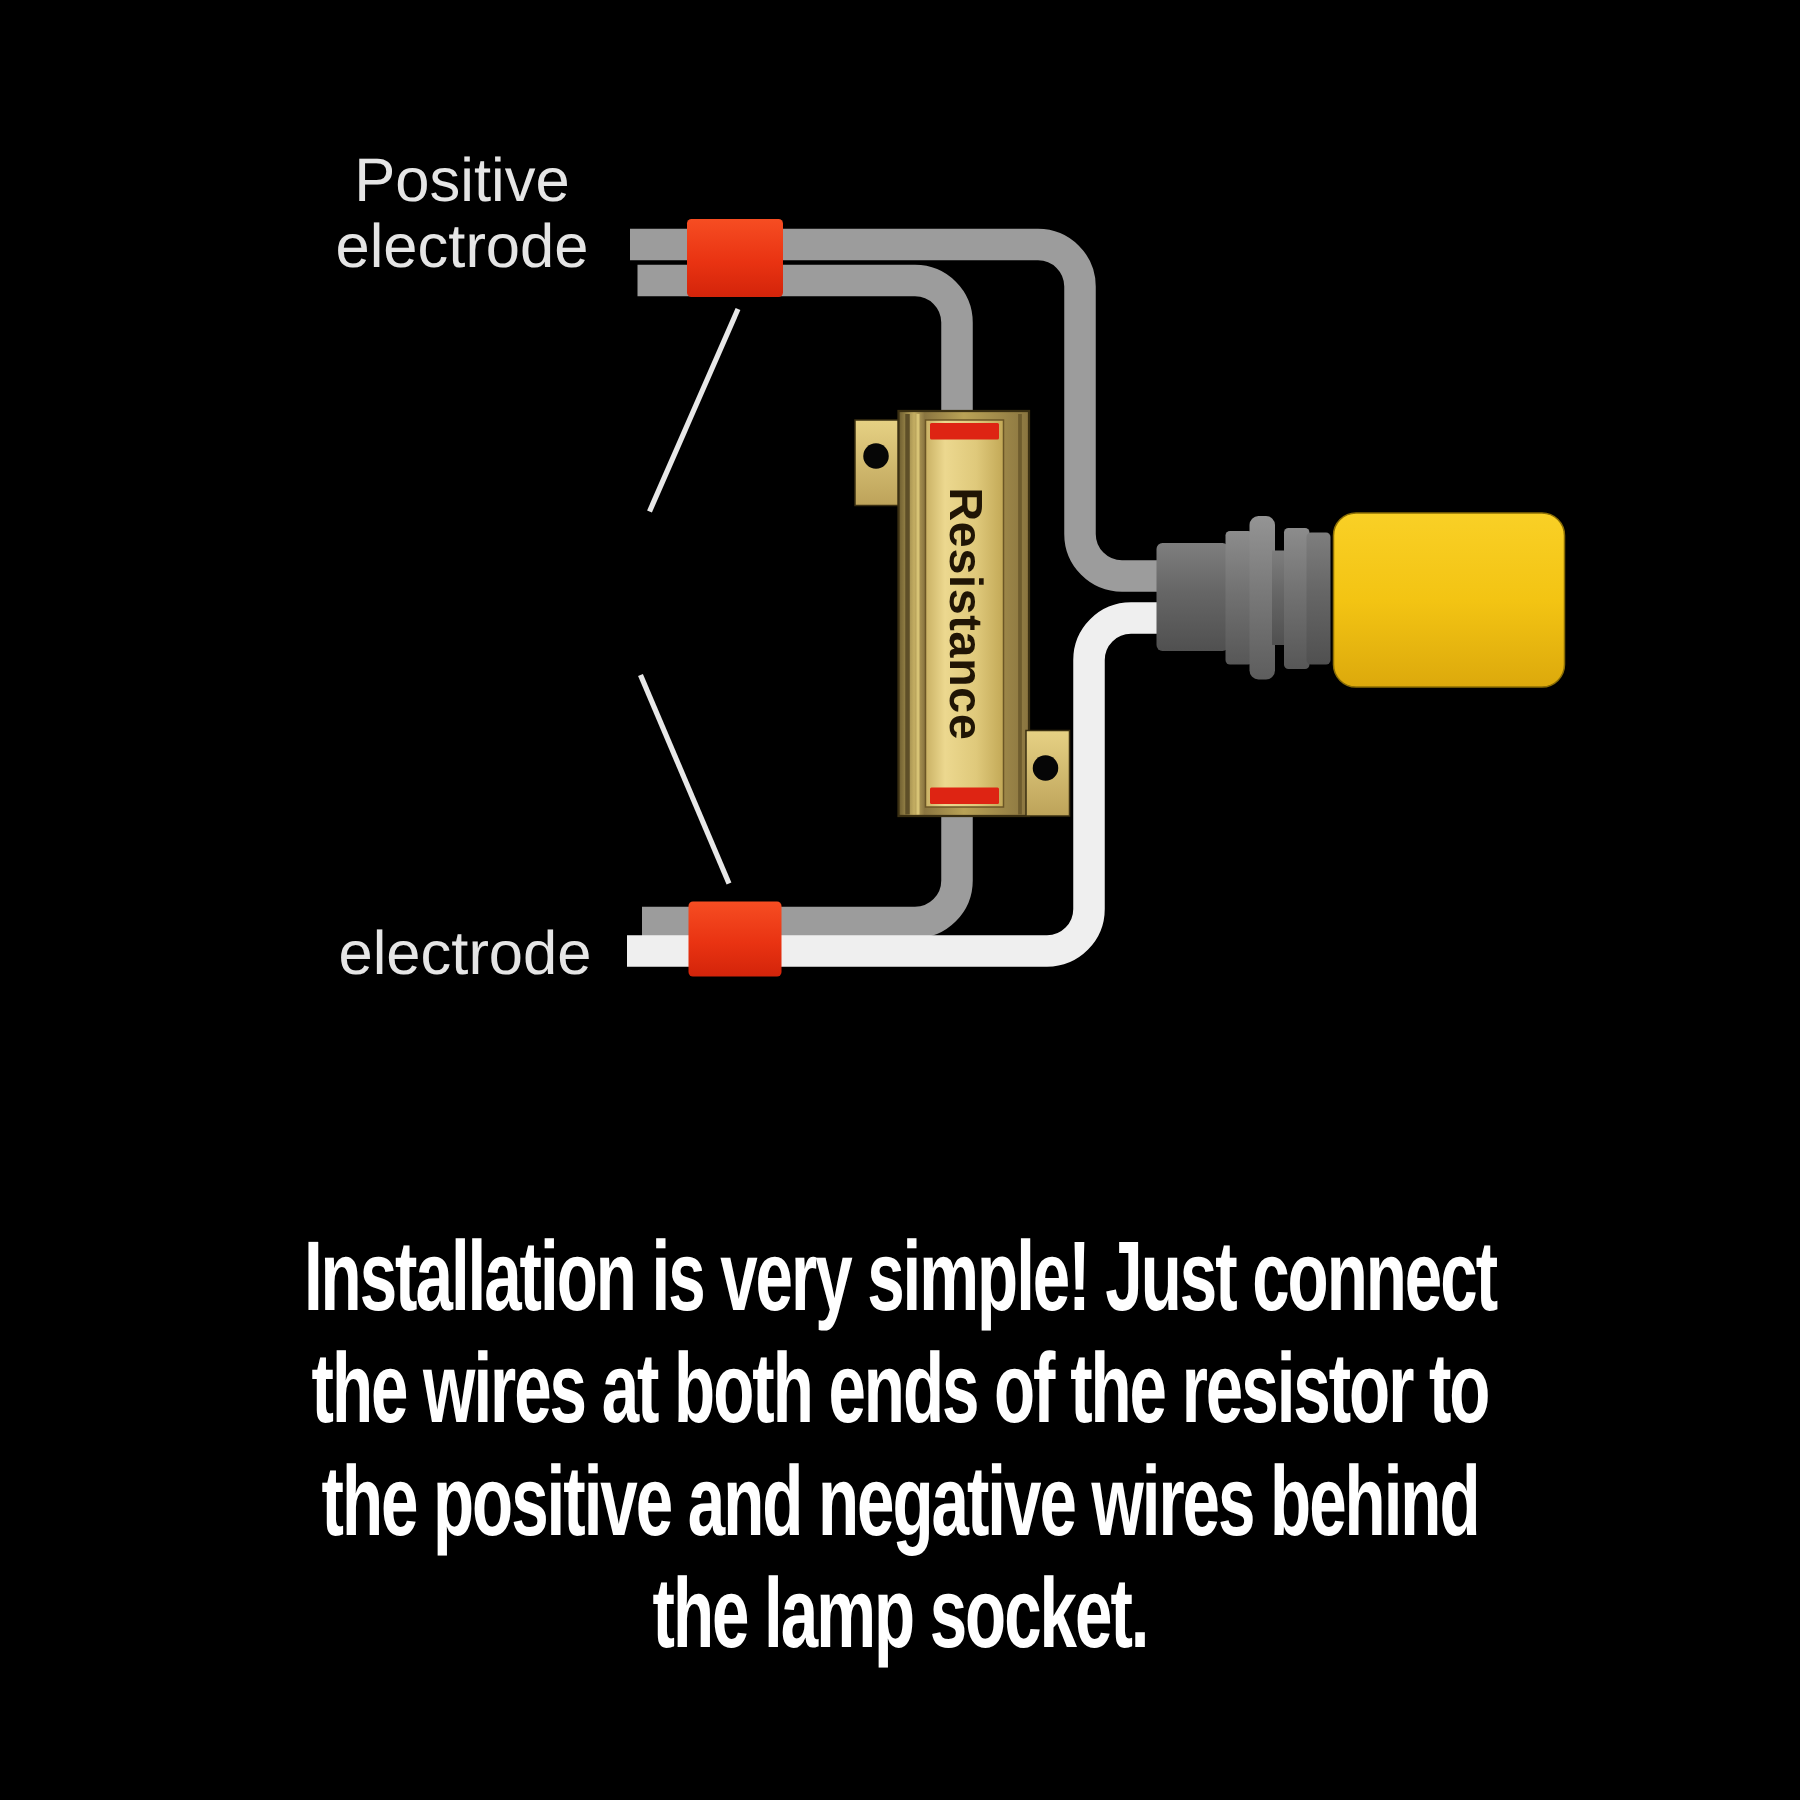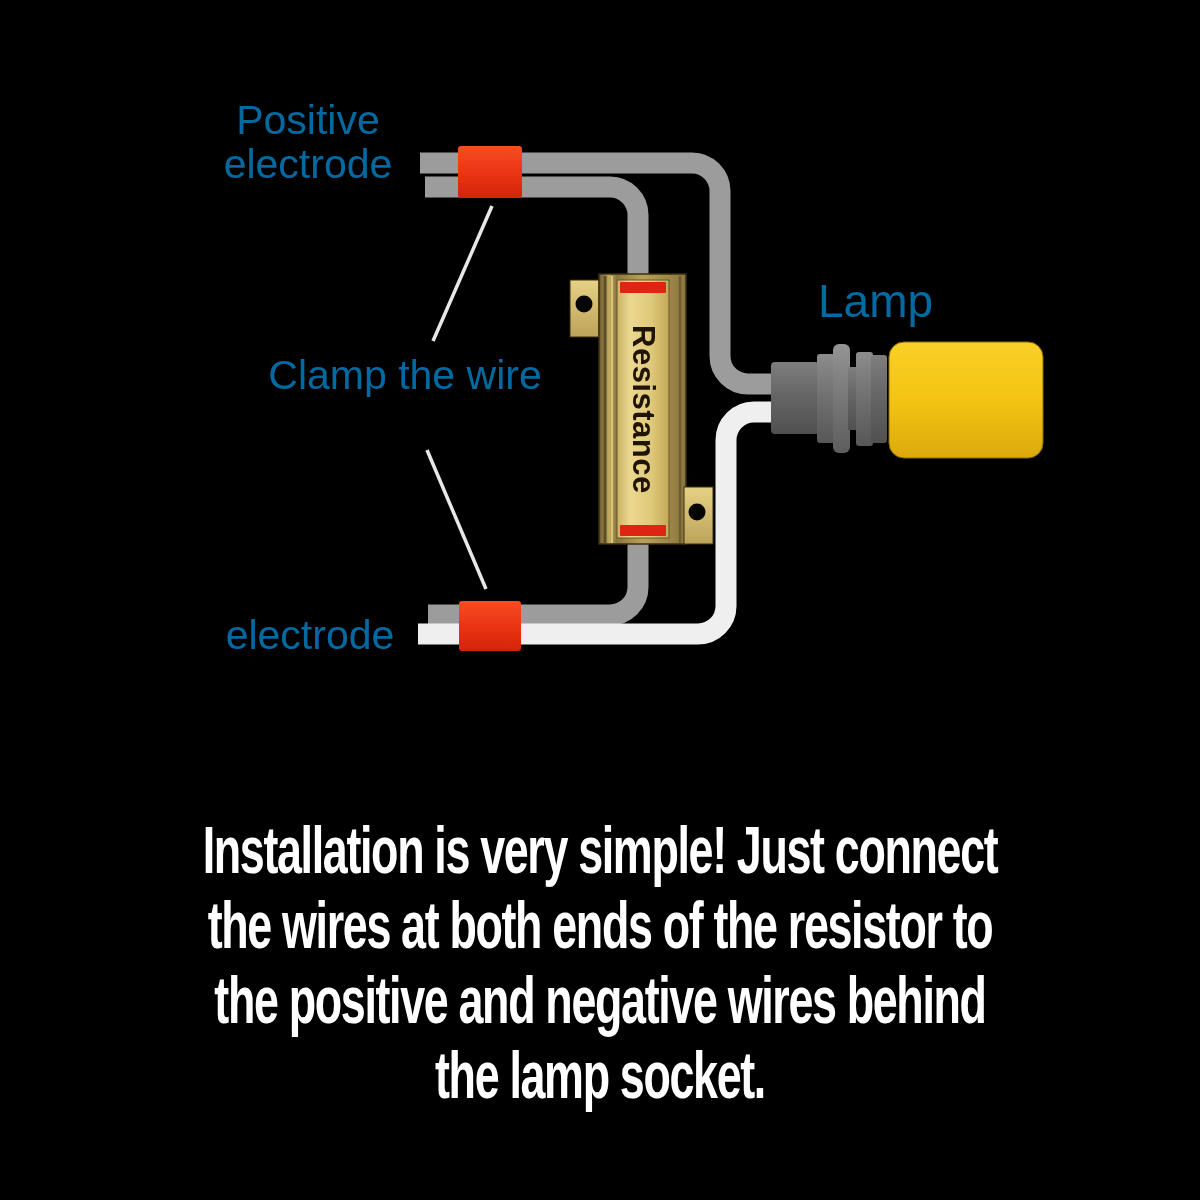--- a/index.html
+++ b/index.html
@@ -15,21 +15,21 @@
     overflow: hidden;
     font-family: "Liberation Sans", sans-serif;
   }
   .diagram-svg {
     position: absolute;
     left: 0;
     top: 0;
   }
   .lbl {
     position: absolute;
-    color: #0369a1;
+    color: #e5e5e5;
     font-size: 41px;
     line-height: 44px;
     text-align: center;
     white-space: nowrap;
   }
   .lbl-positive  { left: 128px; top: 98px;  width: 360px; }
   .lbl-clamp     { left: 225px; top: 353px; width: 360px; }
   .lbl-negative  { left: 130px; top: 613px; width: 360px; }
   .lbl-lamp      { left: 818px; top: 279px; width: 150px; text-align: left; font-size: 46px; }
   .lbl-resistance {
@@ -151,28 +151,26 @@
     <rect x="458" y="146" width="64" height="52" rx="3" fill="url(#clipGrad)"></rect>
     <rect x="459" y="601" width="62" height="50" rx="3" fill="url(#clipGrad)"></rect>
   </svg>
 
   <div class="lbl lbl-positive">
     <div>Positive</div>
     <div>electrode</div>
   </div>
 
   <div class="lbl lbl-clamp">
-    <div>Clamp the wire</div>
   </div>
 
   <div class="lbl lbl-negative">
     <div>electrode</div>
   </div>
 
-  <div class="lbl lbl-lamp">Lamp</div>
 
   <div class="lbl-resistance">Resistance</div>
 
   <div class="caption">
     <div>Installation is very simple! Just connect</div>
     <div>the wires at both ends of the resistor to</div>
     <div>the positive and negative wires behind</div>
     <div>the lamp socket.</div>
   </div>
 

